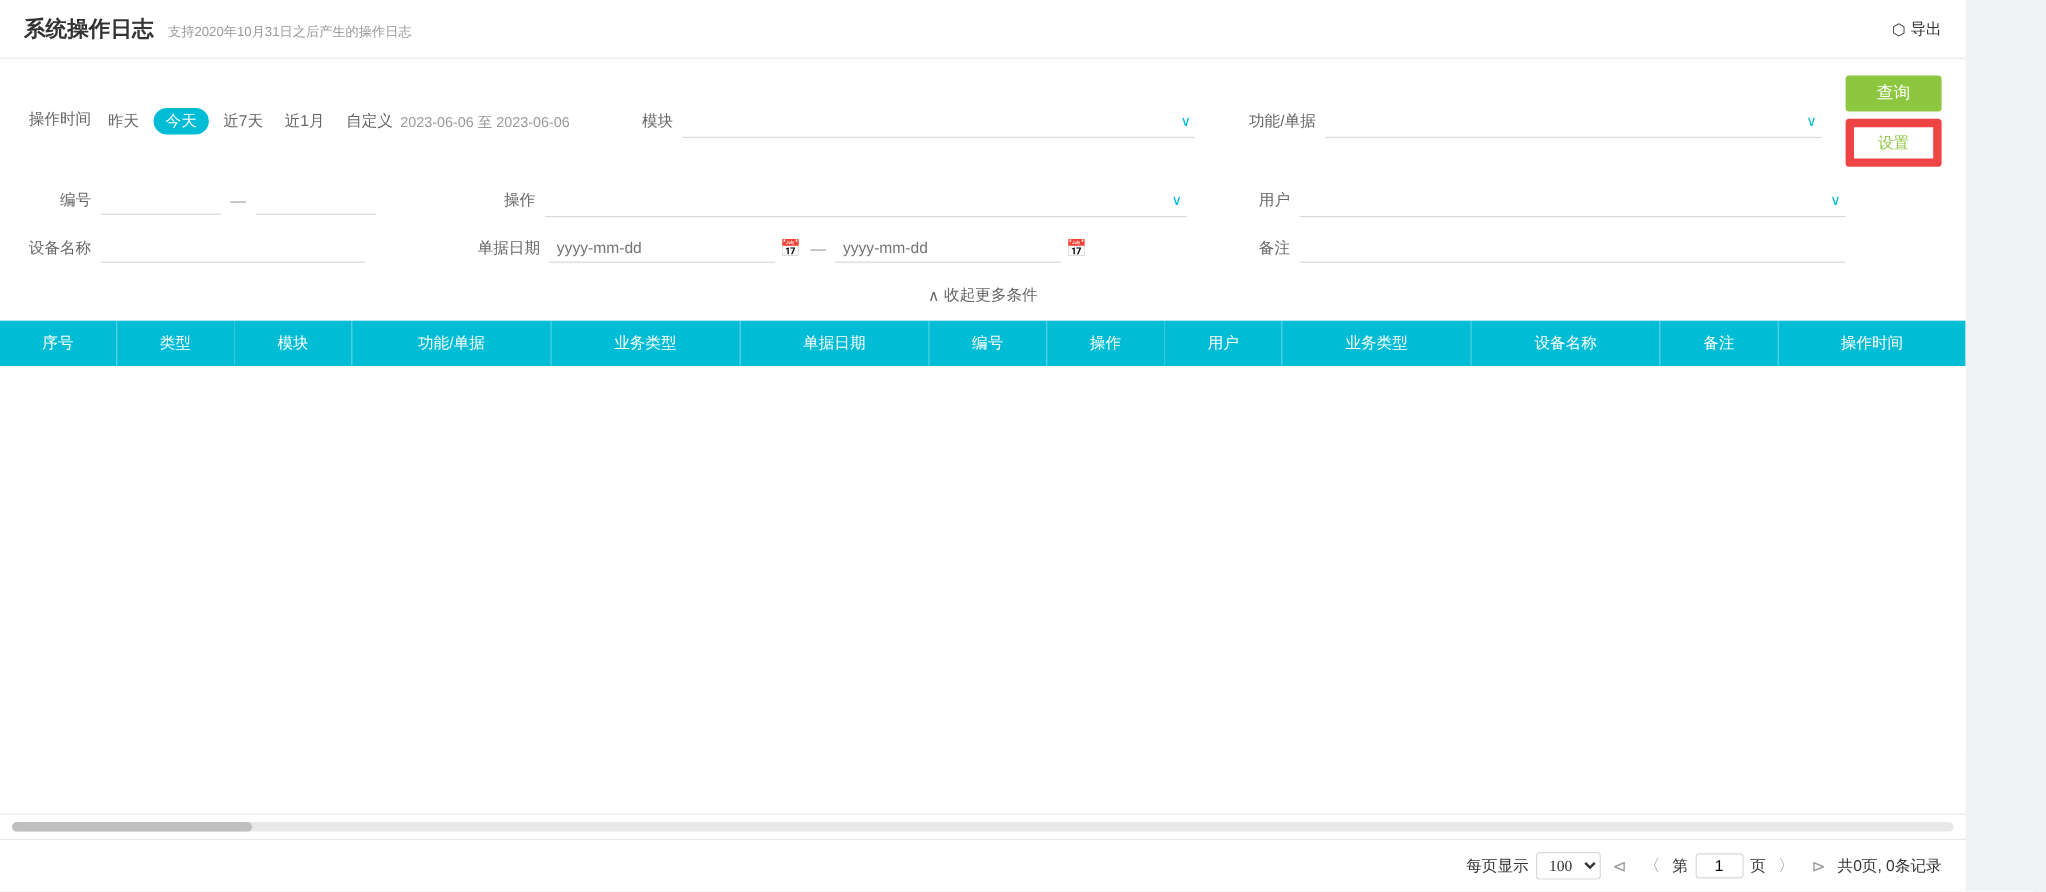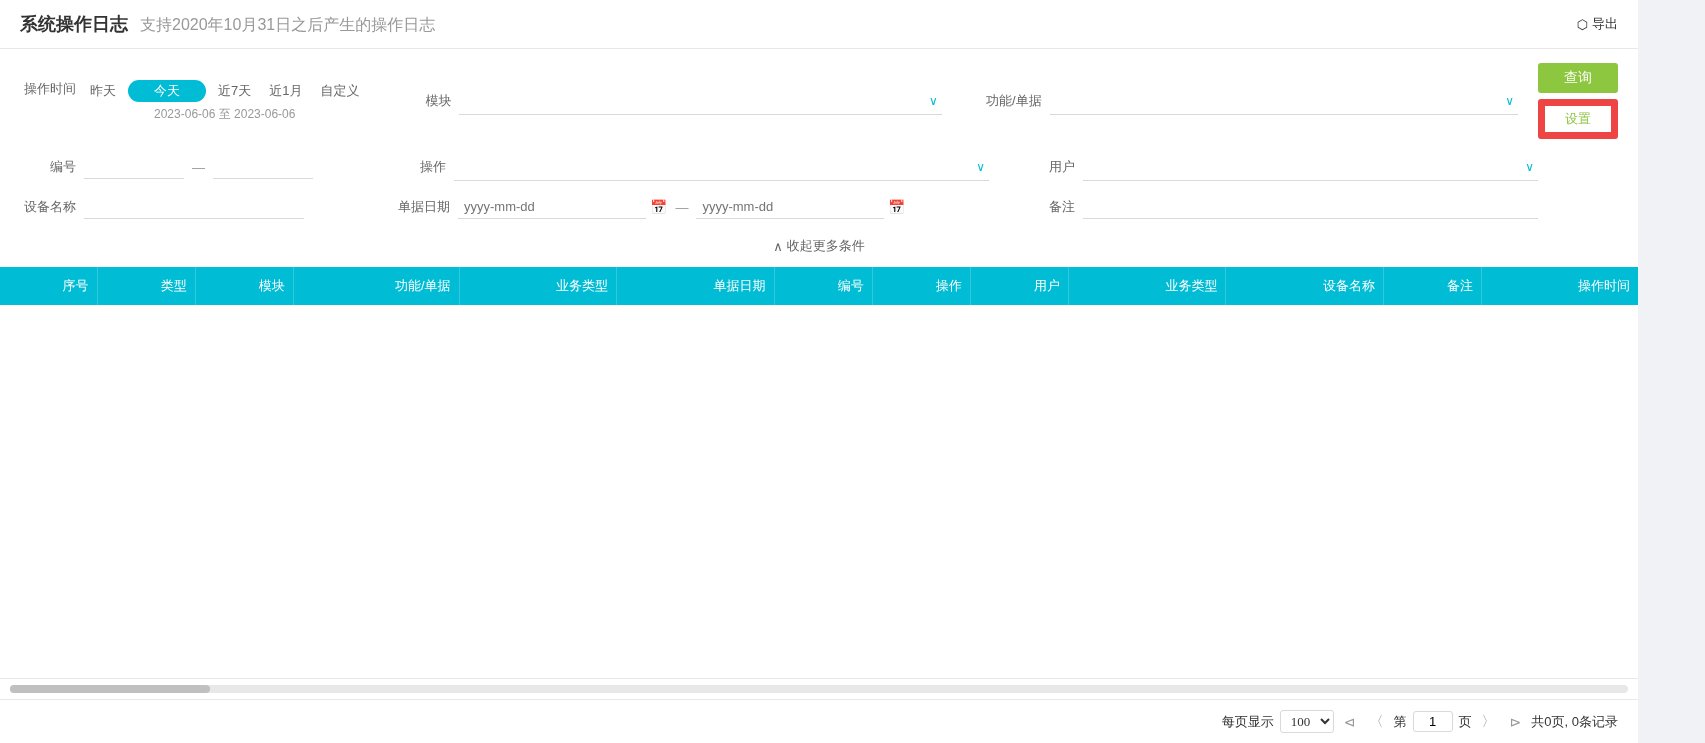--- a/index.html
+++ b/index.html
@@ -4,40 +4,40 @@
   <style>
     * { box-sizing: border-box; margin: 0; padding: 0; }
     body { font-family: 'Microsoft YaHei', Arial, sans-serif; font-size: 13px; background: #f0f2f5; color: #333; }
 
     .page-wrapper { width: 1638px; min-height: 743px; background: #f0f2f5; display: flex; flex-direction: column; }
 
     
     .page-header { background: #fff; padding: 12px 20px; display: flex; align-items: center; justify-content: space-between; border-bottom: 1px solid #e8e8e8; }
     .page-title-area { display: flex; align-items: baseline; gap: 12px; }
     .page-title { font-size: 18px; font-weight: bold; color: #333; }
-    .page-subtitle { font-size: 16px; color: #999; }
+    .page-subtitle { font-size: 11px; color: #999; }
     .export-btn { display: flex; align-items: center; gap: 4px; color: #333; font-size: 13px; cursor: pointer; border: none; background: none; }
     .time-btn { border: none; background: none; cursor: pointer; color: #666; font-size: 13px; padding: 2px 6px; border-radius: 3px; }
-    .time-btn.active { background: #00bcd4; color: #fff; border-radius: 12px; padding: 2px 26px; }
+    .time-btn.active { background: #00bcd4; color: #fff; border-radius: 12px; padding: 2px 10px; }
 
     
     .date-input { border: none; border-bottom: 1px solid #d9d9d9; outline: none; padding: 4px 6px; font-size: 13px; background: transparent; color: #bbb; min-width: 110px; }
     .calendar-icon { color: #00bcd4; margin-left: 4px; cursor: pointer; font-size: 14px; }
 
     
     .collapse-row { display: flex; justify-content: center; padding: 4px 0 8px 0; }
     .collapse-btn { border: none; background: none; color: #666; font-size: 13px; cursor: pointer; display: flex; align-items: center; gap: 4px; }
     .query-btn { background: #8dc63f; color: #fff; border: none; padding: 6px 20px; border-radius: 3px; cursor: pointer; font-size: 14px; font-weight: normal; min-width: 60px; }
     .settings-btn { background: #fff; color: #8dc63f; border: 7px solid #ef4444; padding: 4px 20px; border-radius: 3px; cursor: pointer; font-size: 13px; min-width: 60px; }
 
     
     .table-wrapper { background: #fff; margin: 0; flex: 1; overflow: hidden; }
     .data-table { width: 100%; border-collapse: collapse; }
     .data-table thead tr { background: #00bcd4; }
-    .data-table thead th { color: #fff; font-size: 13px; font-weight: normal; padding: 10px 8px; text-align: right; border-right: 1px solid rgba(255,255,255,0.2); white-space: nowrap; }
+    .data-table thead th { color: #fff; font-size: 13px; font-weight: normal; padding: 10px 8px; text-align: center; border-right: 1px solid rgba(255,255,255,0.2); white-space: nowrap; }
     .data-table thead th:last-child { border-right: none; }
 
     
     .empty-area { height: 320px; background: #fff; }
 
     
     .scrollbar-area { background: #fff; padding: 6px 0; border-top: 1px solid #e8e8e8; }
     .scrollbar-track { background: #e8e8e8; height: 8px; margin: 0 10px; border-radius: 4px; position: relative; }
     .scrollbar-thumb { background: #c0c0c0; height: 8px; width: 200px; border-radius: 4px; }
 
@@ -75,21 +75,21 @@
       <span>导出</span>
     </button>
   </div>
 
   <div class="filter-section">
 
     <div class="filter-line">
 
       <div style="display:flex; align-items:flex-start; flex-shrink:0; min-width:340px;">
         <span class="filter-item-label">操作时间</span>
-        <div style="display:flex; flex-direction:column;">
+        <div style="display:flex; flex-direction:row;">
           <div style="display:flex; align-items:center; gap:6px;">
             <button class="time-btn">昨天</button>
             <button class="time-btn active">今天</button>
             <button class="time-btn">近7天</button>
             <button class="time-btn">近1月</button>
             <button class="time-btn">自定义</button>
           </div>
           <div style="color:#999; font-size:12px; margin-top:4px;text-align:center;">2023-06-06 至 2023-06-06</div>
         </div>
       </div>

